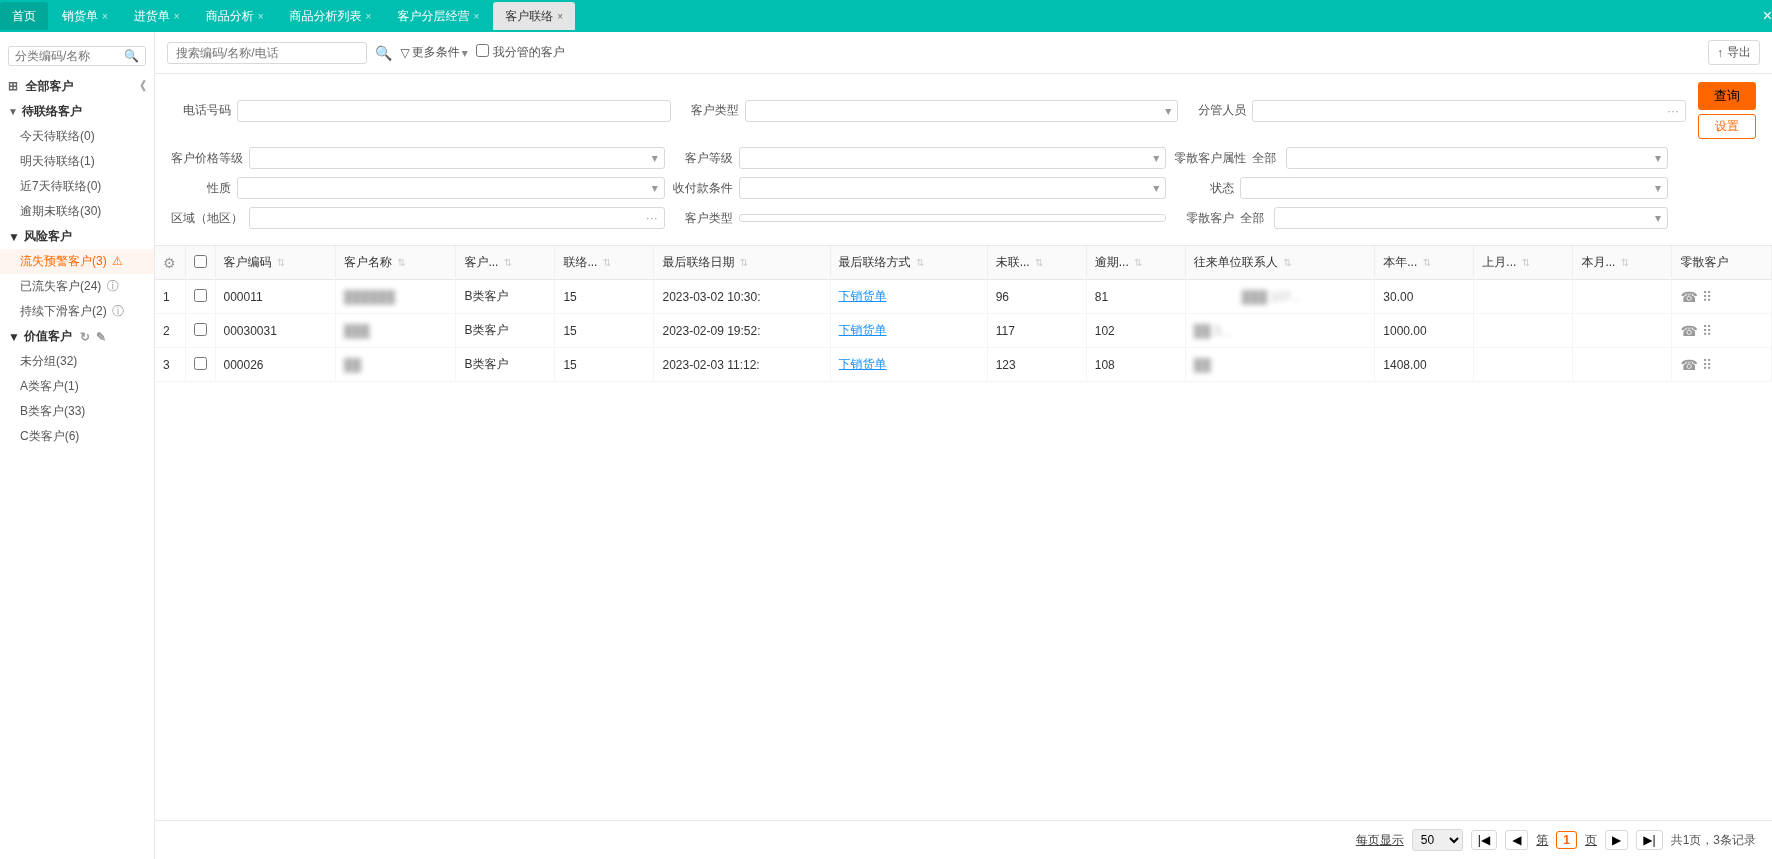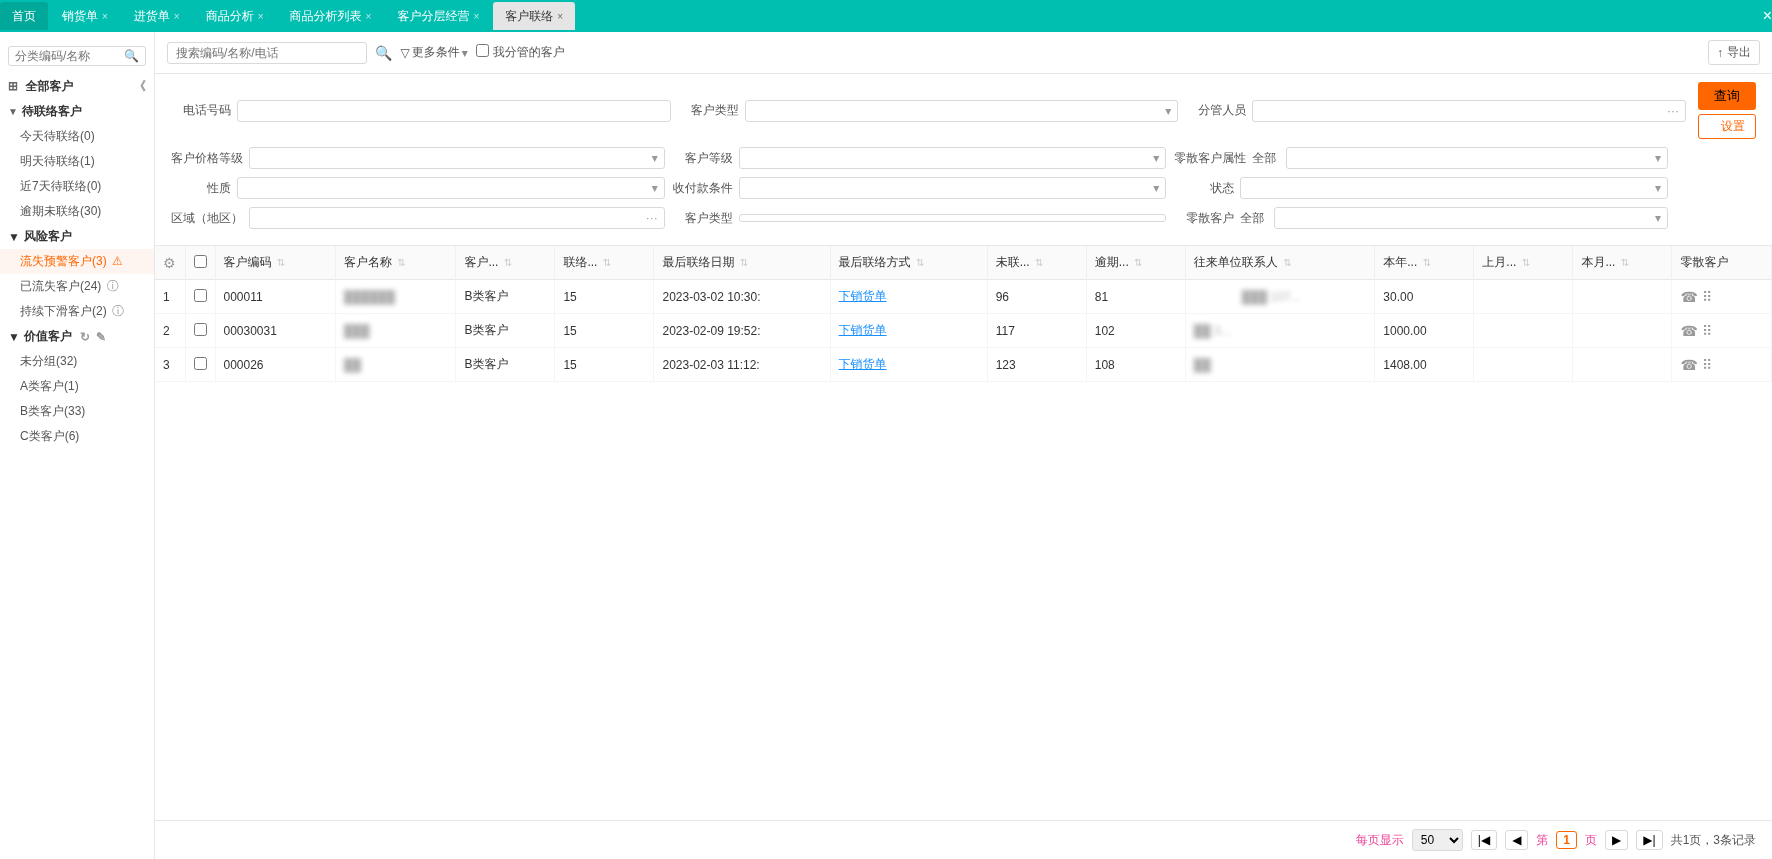--- a/index.html
+++ b/index.html
@@ -275,21 +275,20 @@
       font-size: 13px;
     }
     .btn-settings {
       color: #ff6600;
       border: 1px solid #ff6600;
       border-radius: 3px;
       padding: 3px 10px;
       cursor: pointer;
       background: #fff;
       font-size: 12px;
-      text-align: right;
     }
     .action-btns {
       display: flex;
       flex-direction: column;
       gap: 4px;
       margin-left: 4px;
     }
 
     
     .table-area {
@@ -341,21 +340,21 @@
     
     .pagination {
       display: flex;
       align-items: center;
       justify-content: flex-end;
       padding: 8px 16px;
       border-top: 1px solid #e8e8e8;
       background: #fff;
       gap: 8px;
     }
-    .pagination-label { color: #ec4899; }
+    .pagination-label { color: #404040; text-decoration: underline; }
     .pagination-select {
       border: 1px solid #d9d9d9;
       border-radius: 3px;
       padding: 2px 4px;
       font-size: 12px;
     }
     .pagination-btn {
       border: 1px solid #d9d9d9;
       background: #fff;
       padding: 2px 6px;

